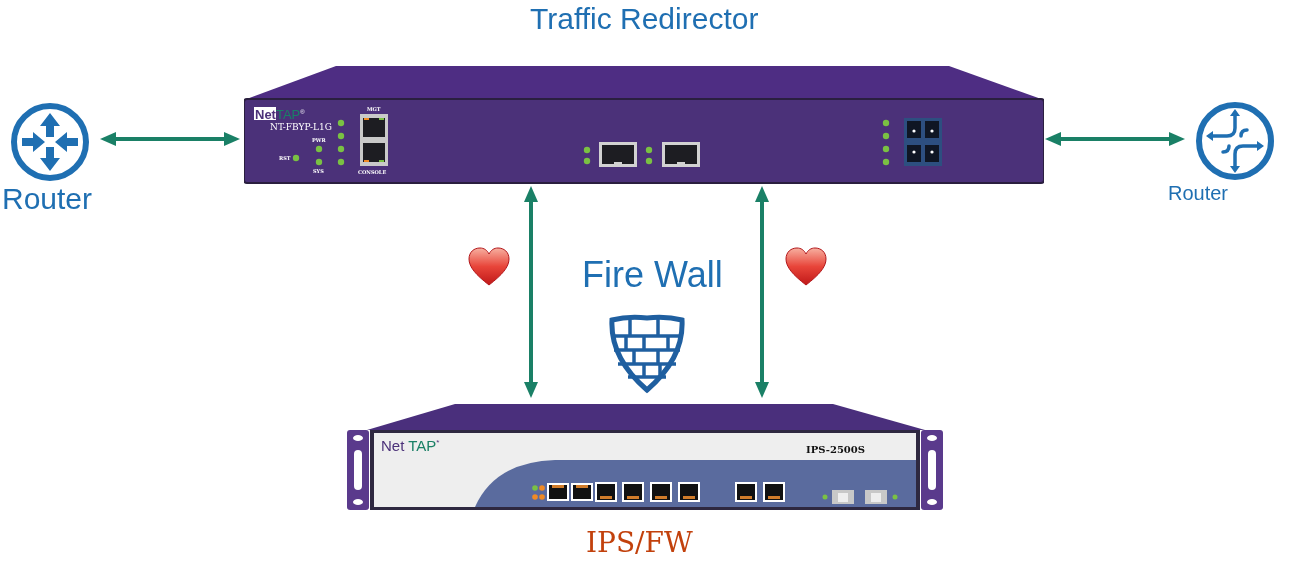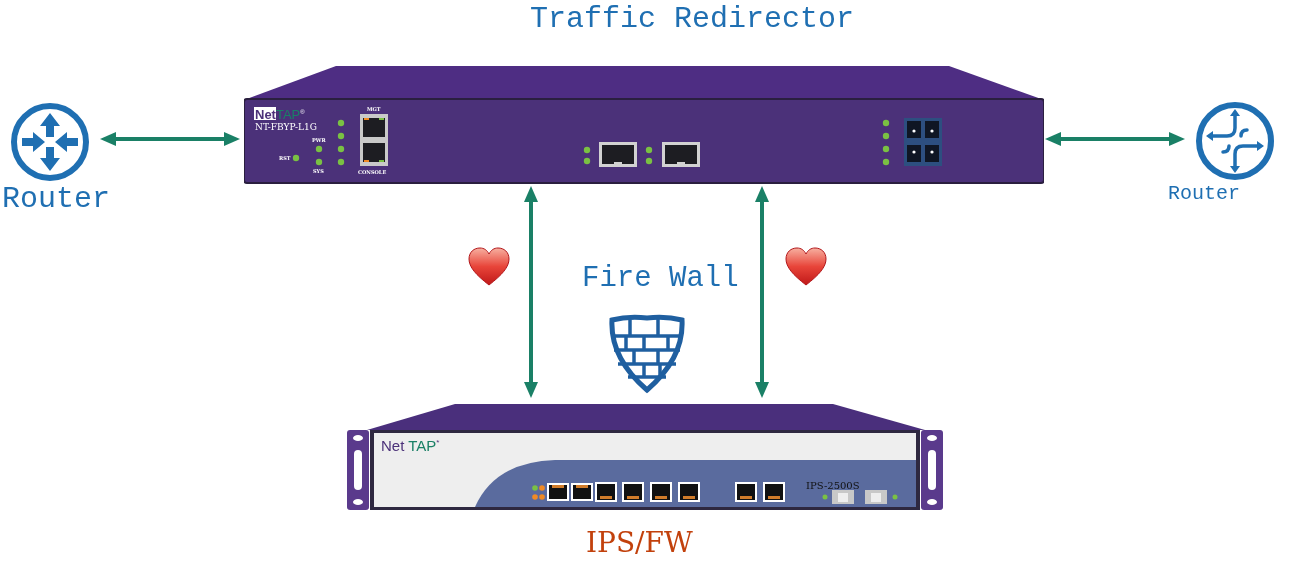--- a/index.html
+++ b/index.html
@@ -1,18 +1,18 @@
 <!DOCTYPE html>
 <html><head>
 <meta charset="utf-8">
 <style>
   html, body { margin:0; padding:0; background:#ffffff; }
   body { width:1293px; height:563px; position:relative; overflow:hidden; font-family:"DejaVu Serif", serif; }
   .abs { position:absolute; }
-  .title { color:#1f6fb2; font-family:Liberation Mono, monospace; white-space:nowrap; }
+  .title { color:#1f6fb2; font-family:Liberation Sans, sans-serif; white-space:nowrap; }
   .dark-title { color:#c2410c; font-family:"DejaVu Serif", serif; white-space:nowrap; }
   svg { display:block; }
 </style>
 </head>
 <body>
 
 <div class="abs title" style="left:530px; top:2px; font-size:30px;">Traffic Redirector</div>
 
 <div class="abs" style="left:244px; top:66px;">
   <svg width="800" height="118" viewBox="0 0 800 118">
@@ -62,21 +62,21 @@
     <rect x="681" y="79" width="14" height="17" fill="#0f1624"></rect>
     <circle cx="670" cy="65" r="1.6" fill="#ffffff"></circle>
     <circle cx="688" cy="65" r="1.6" fill="#ffffff"></circle>
     <circle cx="670" cy="86" r="1.6" fill="#ffffff"></circle>
     <circle cx="688" cy="86" r="1.6" fill="#ffffff"></circle>
   </svg>
 
   <div class="abs" style="left:11px; top:39px; font-family:'Liberation Sans',sans-serif; font-size:13px; line-height:15px;">
     <span style="color:#4b3179; font-weight:bold;">Net</span><span style="color:#1a8066;">TAP</span><sup style="color:#fff; font-size:6px;">®</sup>
   </div>
-  <div class="abs" style="left:11px; top:56px; color:#fff; font-size:9px; font-family:'DejaVu Serif',serif;">NT-FBYP-L1G</div>
+  <div class="abs" style="left:26px; top:56px; color:#fff; font-size:9px; font-family:'DejaVu Serif',serif;">NT-FBYP-L1G</div>
   <div class="abs" style="left:68px; top:71px; color:#fff; font-size:5px; font-weight:bold;">PWR</div>
   <div class="abs" style="left:69px; top:102px; color:#fff; font-size:5px; font-weight:bold;">SYS</div>
   <div class="abs" style="left:35px; top:89px; color:#fff; font-size:5px; font-weight:bold;">RST</div>
   <div class="abs" style="left:123px; top:40px; color:#fff; font-size:5px; font-weight:bold;">MGT</div>
   <div class="abs" style="left:114px; top:103px; color:#fff; font-size:5px; font-weight:bold;">CONSOLE</div>
 </div>
 
 <div class="abs" style="left:9px; top:101px;">
   <svg width="82" height="82" viewBox="0 0 82 82">
     <circle cx="41" cy="41" r="36" fill="none" stroke="#1f6fb2" stroke-width="6"></circle>
@@ -145,21 +145,21 @@
   <defs>
     <linearGradient id="hg2" x1="0" y1="0" x2="0" y2="1">
       <stop offset="0" stop-color="#f7b0a0"></stop>
       <stop offset="0.5" stop-color="#e8453a"></stop>
       <stop offset="1" stop-color="#c01818"></stop>
     </linearGradient>
   </defs>
   <path d="M21 38 C8 28 1 20 1 12 C1 5 6 1 12 1 C16 1 19 3 21 7 C23 3 26 1 30 1 C36 1 41 5 41 12 C41 20 34 28 21 38 Z" fill="url(#hg2)" stroke="#b3161a" stroke-width="1"></path>
 </svg>
 
-<div class="abs title" style="left:582px; top:262px; font-size:29px;">Fire Wall</div>
+<div class="abs title" style="left:582px; top:254px; font-size:36px;">Fire Wall</div>
 
 <svg class="abs" style="left:608px; top:314px;" width="78" height="80" viewBox="0 0 78 80">
   <path d="M4 6 Q20 2 39 4 Q58 2 74 6 Q76 44 39 76 Q2 44 4 6 Z" fill="#ffffff" stroke="#1f5fa0" stroke-width="5"></path>
   <g stroke="#1f5fa0" stroke-width="3.5" fill="none">
     <line x1="5" y1="22" x2="73" y2="22"></line>
     <line x1="6" y1="36" x2="72" y2="36"></line>
     <line x1="10" y1="50" x2="68" y2="50"></line>
     <line x1="20" y1="63" x2="58" y2="63"></line>
     <line x1="22" y1="6" x2="22" y2="22"></line>
     <line x1="50" y1="5" x2="50" y2="22"></line>
@@ -233,16 +233,16 @@
     <circle cx="480" cy="97" r="2.5" fill="#7ac143"></circle>
     <rect x="487" y="90" width="22" height="14" fill="#c8c8c8"></rect>
     <rect x="493" y="93" width="10" height="9" fill="#eeeeee"></rect>
     <rect x="520" y="90" width="22" height="14" fill="#c8c8c8"></rect>
     <rect x="526" y="93" width="10" height="9" fill="#eeeeee"></rect>
     <circle cx="550" cy="97" r="2.5" fill="#7ac143"></circle>
   </svg>
   <div class="abs" style="left:36px; top:37px; font-family:Liberation Sans, sans-serif; font-size:15px;text-align:center;">
     <span style="color:#4b3179;">Net</span> <span style="color:#1a8066;">TAP</span><sup style="color:#4b3179; font-size:8px;">*</sup>
   </div>
-  <div class="abs" style="left:461px; top:44px; color:#111; font-family:'DejaVu Serif',serif; font-size:10px; font-weight:normal;margin-top:36px;">IPS-2500S</div>
+  <div class="abs" style="left:461px; top:44px; color:#111; font-family:'DejaVu Serif',serif; font-size:10px; font-weight:bold;">IPS-2500S</div>
 </div>
 
 <div class="abs dark-title" style="left:586px; top:526px; font-size:28px;">IPS/FW</div>
 
 </body></html>

